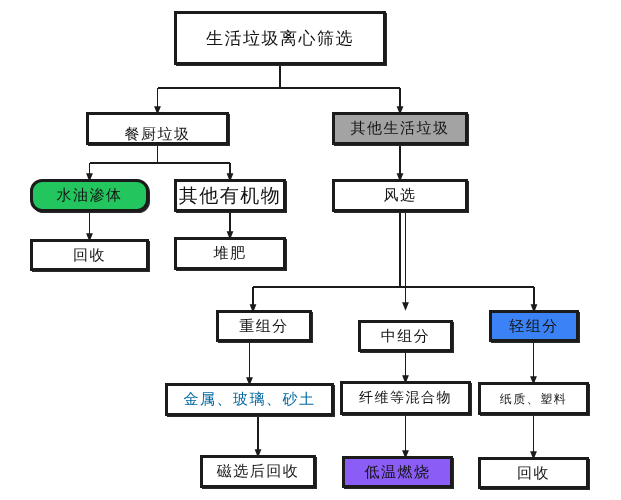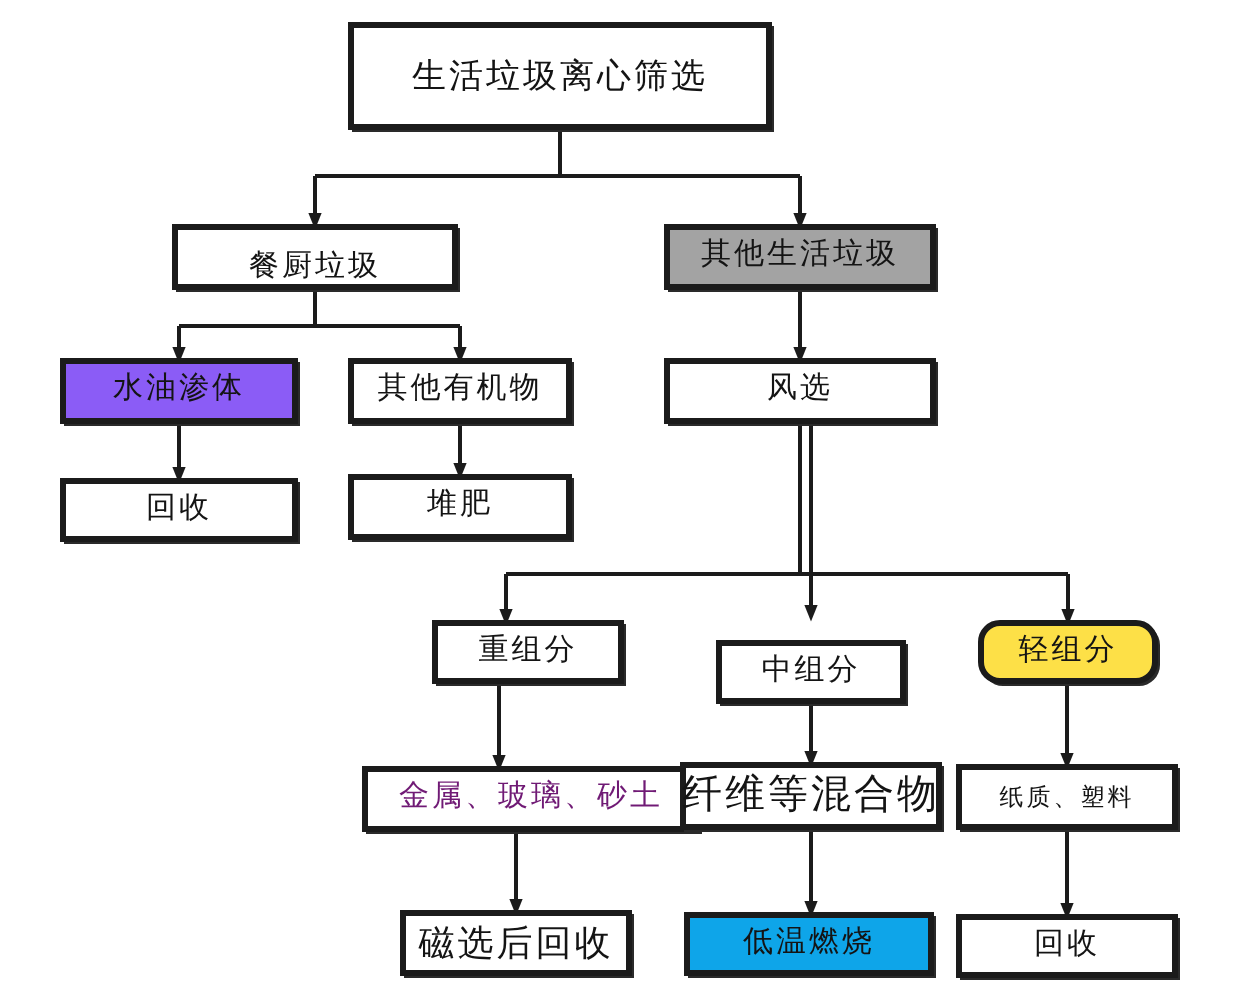--- a/index.html
+++ b/index.html
@@ -124,56 +124,56 @@
   <div id="nodes-layer">
       <div class="node-box" style="left: 174px; top: 11px; width: 212px; height: 54px; font-size: 17px; border-color: rgb(27, 27, 27); background: rgb(255, 255, 255); color: rgb(20, 20, 20);">
         <span class="node-label">生活垃圾离心筛选</span>
       </div>
       <div class="node-box" style="left: 86px; top: 112px; width: 143px; height: 33px; font-size: 15px; border-color: rgb(27, 27, 27); background: rgb(255, 255, 255); color: rgb(20, 20, 20); align-items: flex-end;">
         <span class="node-label">餐厨垃圾</span>
       </div>
       <div class="node-box" style="left: 332px; top: 112px; width: 136px; height: 33px; font-size: 15px; border-color: rgb(27, 27, 27); background: #a3a3a3; color: rgb(20, 20, 20);">
         <span class="node-label">其他生活垃圾</span>
       </div>
-      <div class="node-box" style="left: 30px; top: 179px; width: 119px; height: 33px; font-size: 15px; border-color: rgb(27, 27, 27); background: #8b5cf6; color: rgb(20, 20, 20);">
+      <div class="node-box" style="left: 30px; top: 179px; width: 119px; height: 33px; font-size: 15px; border-color: rgb(27, 27, 27); background: #22c55e; color: rgb(20, 20, 20); border-radius: 12px;">
         <span class="node-label">水油渗体</span>
       </div>
-      <div class="node-box" style="left: 174px; top: 179px; width: 112px; height: 33px; font-size: 15px; border-color: rgb(27, 27, 27); background: rgb(255, 255, 255); color: rgb(20, 20, 20);">
+      <div class="node-box" style="left: 174px; top: 179px; width: 112px; height: 33px; font-size: 19px; border-color: rgb(27, 27, 27); background: rgb(255, 255, 255); color: rgb(20, 20, 20);">
         <span class="node-label">其他有机物</span>
       </div>
       <div class="node-box" style="left: 332px; top: 179px; width: 136px; height: 33px; font-size: 15px; border-color: rgb(27, 27, 27); background: rgb(255, 255, 255); color: rgb(20, 20, 20);">
         <span class="node-label">风选</span>
       </div>
       <div class="node-box" style="left: 30px; top: 239px; width: 119px; height: 32px; font-size: 15px; border-color: rgb(27, 27, 27); background: rgb(255, 255, 255); color: rgb(20, 20, 20);">
         <span class="node-label">回收</span>
       </div>
       <div class="node-box" style="left: 174px; top: 237px; width: 112px; height: 33px; font-size: 15px; border-color: rgb(27, 27, 27); background: rgb(255, 255, 255); color: rgb(20, 20, 20);">
         <span class="node-label">堆肥</span>
       </div>
       <div class="node-box" style="left: 216px; top: 310px; width: 96px; height: 32px; font-size: 15px; border-color: rgb(27, 27, 27); background: rgb(255, 255, 255); color: rgb(20, 20, 20);">
         <span class="node-label">重组分</span>
       </div>
       <div class="node-box" style="left: 358px; top: 320px; width: 95px; height: 32px; font-size: 15px; border-color: rgb(27, 27, 27); background: rgb(255, 255, 255); color: rgb(20, 20, 20);">
         <span class="node-label">中组分</span>
       </div>
-      <div class="node-box" style="left: 489px; top: 310px; width: 90px; height: 32px; font-size: 15px; border-color: rgb(27, 27, 27); background: #fde047; color: rgb(20, 20, 20); border-radius: 11px;">
+      <div class="node-box" style="left: 489px; top: 310px; width: 90px; height: 32px; font-size: 15px; border-color: rgb(27, 27, 27); background: #3b82f6; color: rgb(20, 20, 20);">
         <span class="node-label">轻组分</span>
       </div>
-      <div class="node-box" style="left: 165px; top: 383px; width: 169px; height: 33px; font-size: 15px; border-color: rgb(27, 27, 27); background: rgb(255, 255, 255); color: #701a75; margin-left: 16px;">
+      <div class="node-box" style="left: 165px; top: 383px; width: 169px; height: 33px; font-size: 15px; border-color: rgb(27, 27, 27); background: rgb(255, 255, 255); color: #0369a1;">
         <span class="node-label">金属、玻璃、砂土</span>
       </div>
-      <div class="node-box" style="left: 340px; top: 381px; width: 131px; height: 34px; font-size: 20px; border-color: rgb(27, 27, 27); background: rgb(255, 255, 255); color: rgb(20, 20, 20);">
+      <div class="node-box" style="left: 340px; top: 381px; width: 131px; height: 34px; font-size: 14px; border-color: rgb(27, 27, 27); background: rgb(255, 255, 255); color: rgb(20, 20, 20);">
         <span class="node-label">纤维等混合物</span>
       </div>
       <div class="node-box" style="left: 478px; top: 382px; width: 111px; height: 33px; font-size: 12px; border-color: rgb(27, 27, 27); background: rgb(255, 255, 255); color: rgb(20, 20, 20);">
         <span class="node-label">纸质、塑料</span>
       </div>
-      <div class="node-box" style="left: 200px; top: 455px; width: 116px; height: 33px; font-size: 18px; border-color: rgb(27, 27, 27); background: rgb(255, 255, 255); color: rgb(20, 20, 20);">
+      <div class="node-box" style="left: 200px; top: 455px; width: 116px; height: 33px; font-size: 15px; border-color: rgb(27, 27, 27); background: rgb(255, 255, 255); color: rgb(20, 20, 20);">
         <span class="node-label">磁选后回收</span>
       </div>
-      <div class="node-box" style="left: 342px; top: 456px; width: 125px; height: 32px; font-size: 15px; border-color: rgb(27, 27, 27); background: #0ea5e9; color: rgb(20, 20, 20);">
+      <div class="node-box" style="left: 342px; top: 456px; width: 111px; height: 32px; font-size: 15px; border-color: rgb(27, 27, 27); background: #8b5cf6; color: rgb(20, 20, 20);">
         <span class="node-label">低温燃烧</span>
       </div>
       <div class="node-box" style="left: 478px; top: 457px; width: 111px; height: 32px; font-size: 15px; border-color: rgb(27, 27, 27); background: rgb(255, 255, 255); color: rgb(20, 20, 20);">
         <span class="node-label">回收</span>
       </div>
     </div>
 </div>
 
 </body></html>

